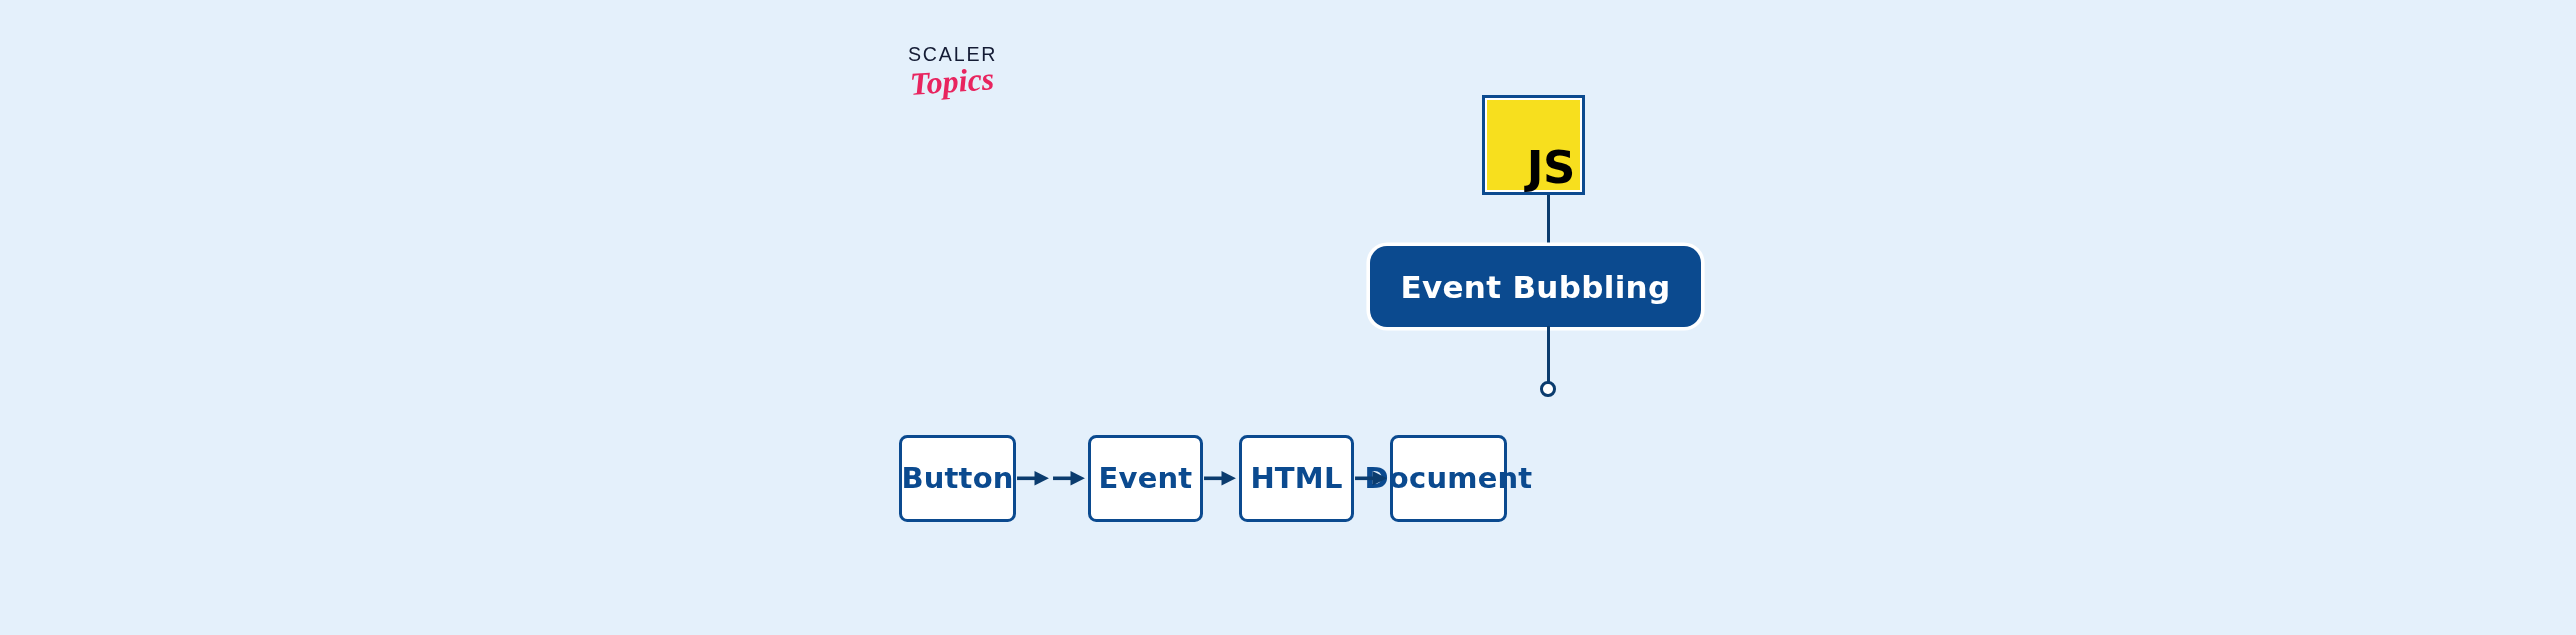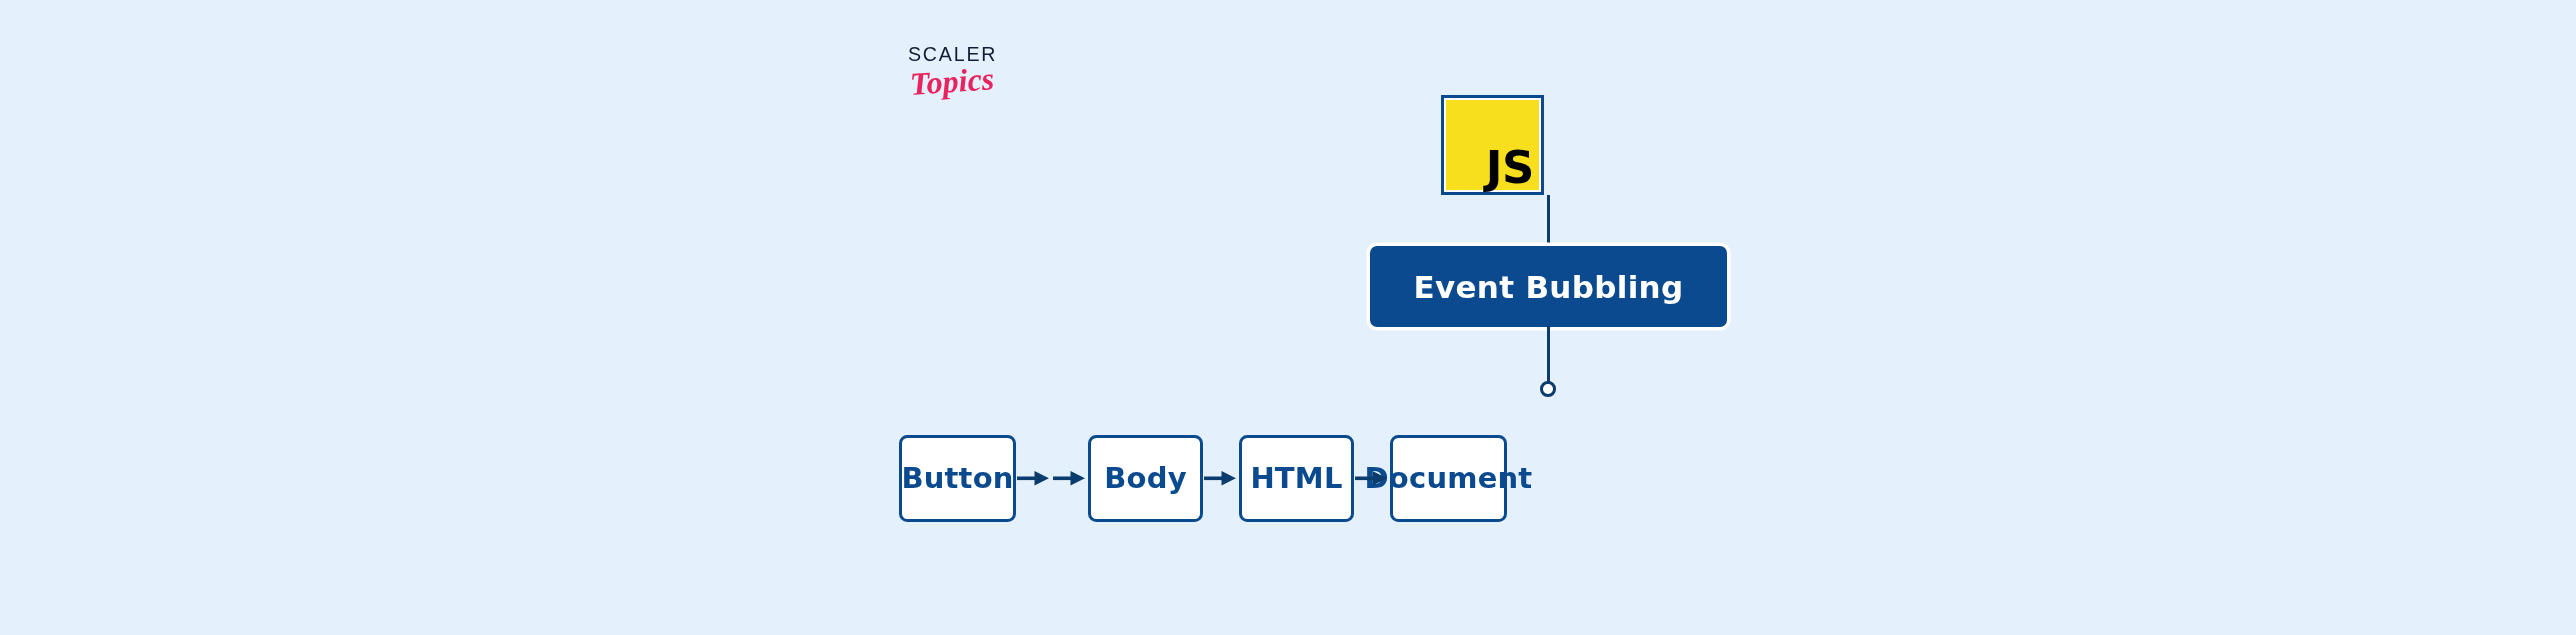--- a/index.html
+++ b/index.html
@@ -49,21 +49,21 @@
     margin-top: 3.1px;
     margin-left: 2.1px;
     transform: rotate(-4deg);
     transform-origin: left center;
     white-space: nowrap;
   }
 
   
   .js-box {
     position: absolute;
-    left: 1441px;
+    left: 1482px;
     top: 95px;
     width: 103px;
     height: 100px;
     background: #f7df1e;
     border: 3.1px solid #0b4a8f;
     box-sizing: border-box;
     outline: 2.6px solid #ffffff;
     outline-offset: -5.7px;
   }
   .js-text {
@@ -105,24 +105,24 @@
     border-radius: 50%;
     background: #ffffff;
     box-sizing: border-box;
   }
 
   
   .bubble-box {
     position: absolute;
     left: 1370px;
     top: 246px;
-    width: 357px;
+    width: 331px;
     height: 81px;
     background: #0b4a8f;
-    border-radius: 7px;
+    border-radius: 17px;
     box-shadow: 0 0 0 3.6px #ffffff;
     display: flex;
     align-items: center;
     justify-content: center;
   }
   .bubble-label {
     color: #ffffff;
     font-family: "DejaVu Sans", sans-serif;
     font-weight: 700;
     font-size: 31px;
@@ -204,21 +204,21 @@
 
 
     <span class="arrow">
       <svg width="36" height="20.6" viewBox="0 0 70 40" xmlns="http://www.w3.org/2000/svg">
         <line x1="2" y1="20" x2="40" y2="20" stroke="#0b3c6e" stroke-width="7"></line>
         <polygon points="36,6 64,20 36,34" fill="#0b3c6e"></polygon>
       </svg>
     </span>
 
     <div class="node-box" style="width:115px">
-      <span class="node-label">Body</span>
+      <span class="node-label">Event</span>
     </div>
 
     <span class="arrow">
       <svg width="36" height="20.6" viewBox="0 0 70 40" xmlns="http://www.w3.org/2000/svg">
         <line x1="2" y1="20" x2="40" y2="20" stroke="#0b3c6e" stroke-width="7"></line>
         <polygon points="36,6 64,20 36,34" fill="#0b3c6e"></polygon>
       </svg>
     </span>
 
     <div class="node-box" style="width:115px">

